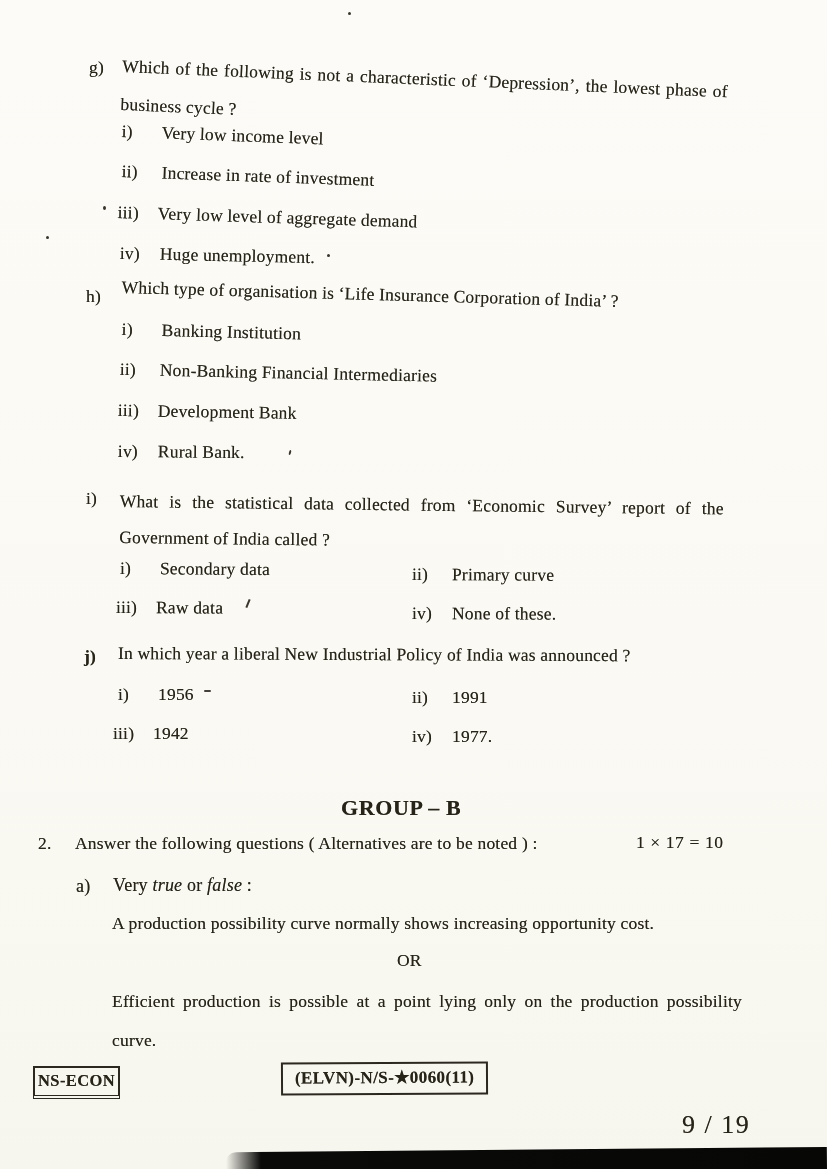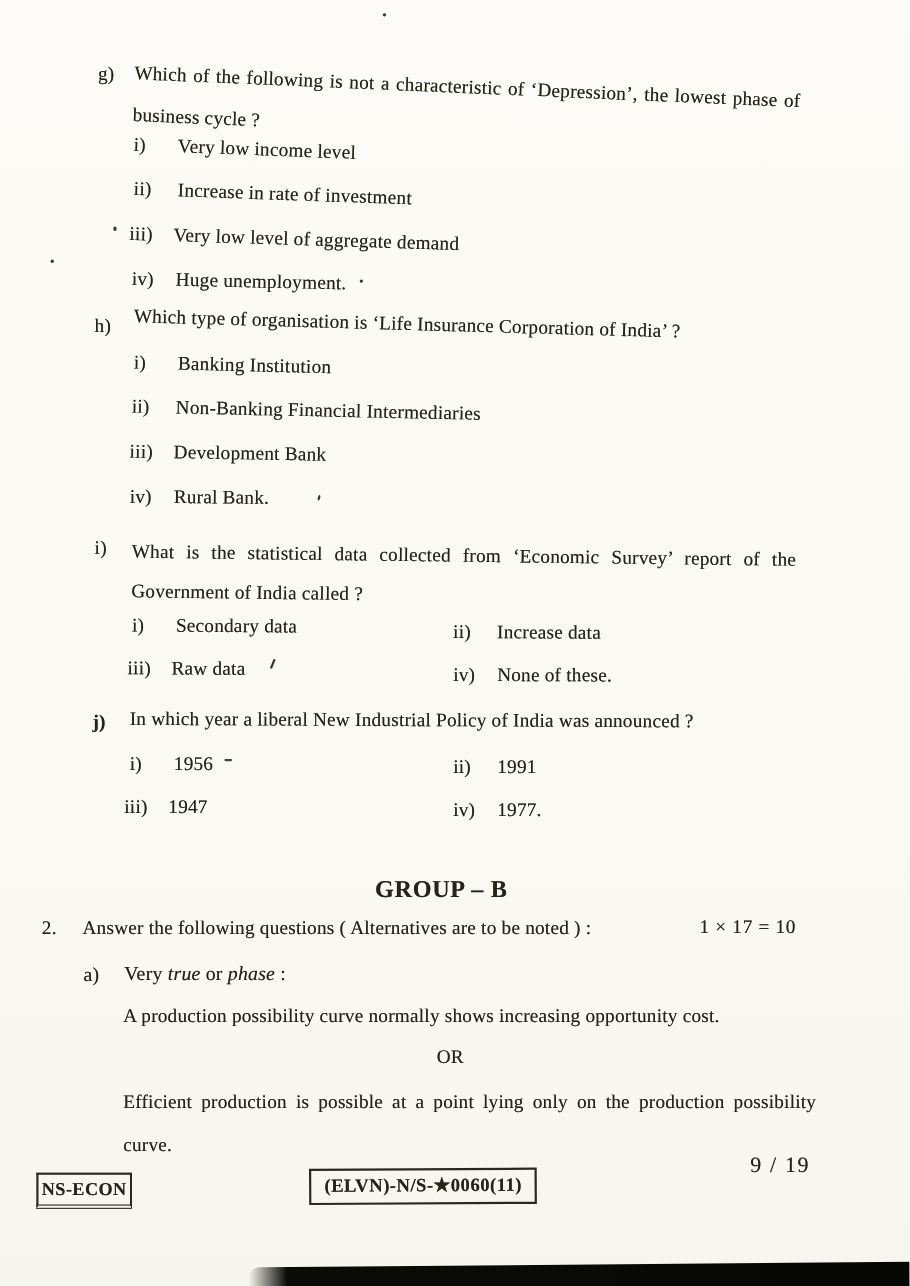--- a/index.html
+++ b/index.html
@@ -65,21 +65,21 @@
 
 <span class="abs qlabel ink" style="left:86px;top:488px;">i)</span>
 <div class="abs qtext ink" style="left:120px;top:483px;width:604px;line-height:36px;transform:rotate(0.7deg);">What is the statistical data collected from ‘Economic Survey’ report of the Government of India called ?</div>
 
 <div class="abs opt ink" style="left:120px;top:558px;transform:rotate(0.4deg);">
   <span class="olab">i)</span>
   <span>Secondary data</span>
 </div>
 <div class="abs opt ink" style="left:412px;top:564px;transform:rotate(0.3deg);">
   <span class="olab">ii)</span>
-  <span>Increase data</span>
+  <span>Primary curve</span>
 </div>
 <div class="abs opt ink" style="left:116px;top:597px;transform:rotate(0.3deg);">
   <span class="olab">iii)</span>
   <span>Raw data</span>
 </div>
 <div class="abs opt ink" style="left:412px;top:603px;transform:rotate(0.2deg);">
   <span class="olab">iv)</span>
   <span>None of these.</span>
 </div>
 
@@ -89,45 +89,45 @@
 <div class="abs opt ink" style="left:118px;top:684px;">
   <span class="olab">i)</span>
   <span>1956</span>
 </div>
 <div class="abs opt ink" style="left:412px;top:687px;">
   <span class="olab">ii)</span>
   <span>1991</span>
 </div>
 <div class="abs opt ink" style="left:113px;top:723px;">
   <span class="olab">iii)</span>
-  <span>1947</span>
+  <span>1942</span>
 </div>
 <div class="abs opt ink" style="left:412px;top:726px;">
   <span class="olab">iv)</span>
   <span>1977.</span>
 </div>
 
 <div class="abs heading ink" style="left:341px;top:795px;">GROUP – B</div>
 
 <span class="abs qlabel ink" style="left:38px;top:833px;">2.</span>
 <div class="abs line ink" style="left:75px;top:833px;text-align:right;">Answer the following questions ( Alternatives are to be noted ) :</div>
 <div class="abs line ink" style="left:636px;top:832px;letter-spacing:.6px;">1 × 17 = 10</div>
 
 <span class="abs qlabel ink" style="left:76px;top:876px;font-size:18px;">a)</span>
 <div class="abs line ink" style="left:113px;top:875px;font-size:18px;">
-  <span>Very </span><i>true</i><span> or </span><i>phase</i><span> :</span>
+  <span>Very </span><i>true</i><span> or </span><i>false</i><span> :</span>
 </div>
 
 <div class="abs line ink" style="left:112px;top:913px;">A production possibility curve normally shows increasing opportunity cost.</div>
 <div class="abs line ink" style="left:397px;top:950px;">OR</div>
 <div class="abs qtext ink" style="left:112px;top:982px;width:630px;line-height:39px;">Efficient production is possible at a point lying only on the production possibility curve.</div>
 
 <div class="stamp ink" style="left:33px;top:1066px;padding:3px 3px 4px;font-size:16.5px;border-bottom:4px double #2b2820;">NS-ECON</div>
 <div class="stamp ink" style="left:281px;top:1062px;padding:3px 12px 5px;font-size:17px;transform:rotate(-0.3deg);">(ELVN)-N/S-★0060(11)</div>
-<div class="abs ink" style="left:682px;top:1048px;font-size:20px;letter-spacing:1.5px;">9 / 19</div>
+<div class="abs ink" style="left:682px;top:1110px;font-size:26px;letter-spacing:1.5px;">9 / 19</div>
 
 <div class="speck" style="left:348px;top:12px;width:3px;height:3px;"></div>
 <div class="speck" style="left:103px;top:206px;width:3px;height:4px;"></div>
 <div class="speck" style="left:46px;top:236px;width:3px;height:3px;"></div>
 <div class="speck" style="left:327px;top:254px;width:3px;height:3px;"></div>
 <div class="speck" style="left:289px;top:450px;width:2px;height:5px;border-radius:40%;transform:rotate(15deg);"></div>
 <div class="abs" style="left:247px;top:599px;width:0;height:9px;border-left:2px solid #39352c;transform:rotate(22deg);"></div>
 <div class="abs" style="left:204px;top:690px;width:7px;height:2px;background:#45413a;border-radius:1px;"></div>
 <div class="abs" style="left:226px;right:0;bottom:0;height:22px;background:linear-gradient(to right, rgba(8,8,8,0), #0a0a09 35px, #070706);border-top-left-radius:10px;transform:rotate(-0.5deg);transform-origin:right bottom;"></div>
 

